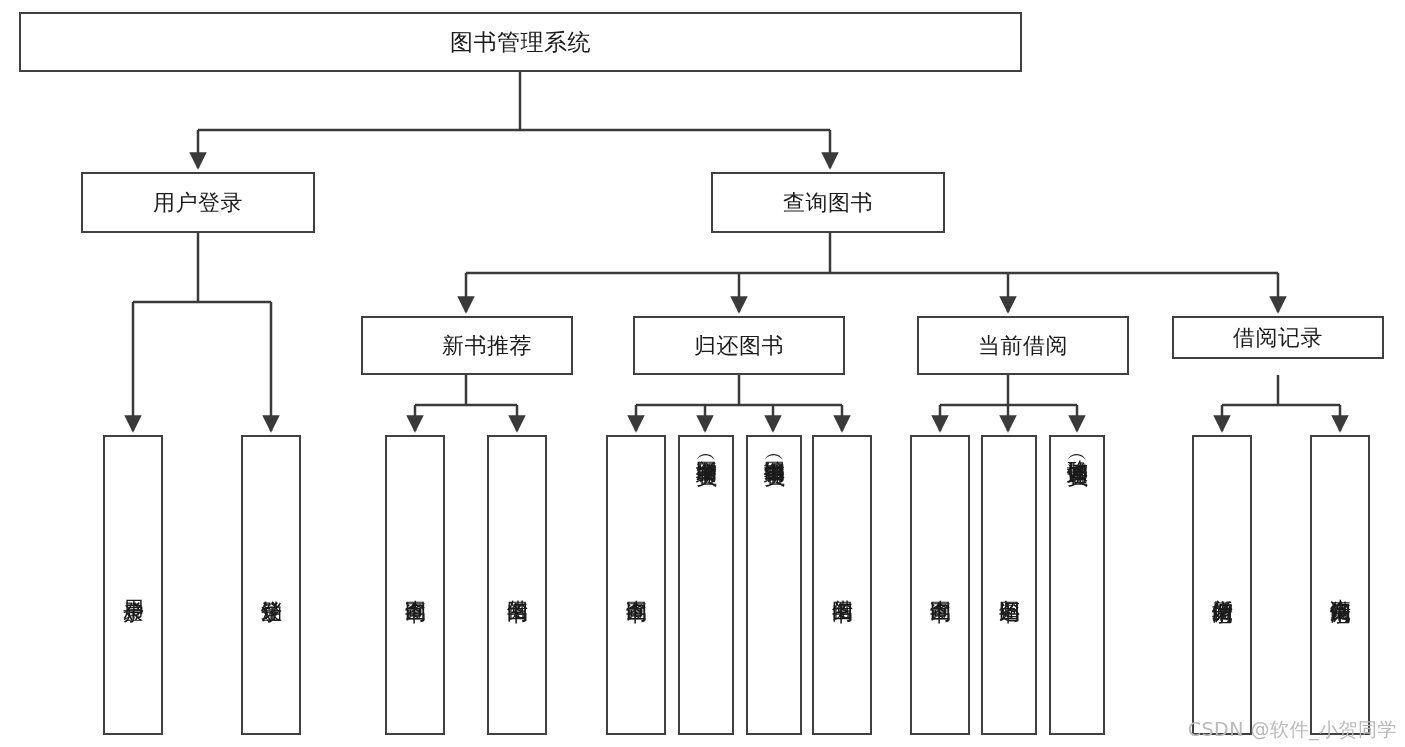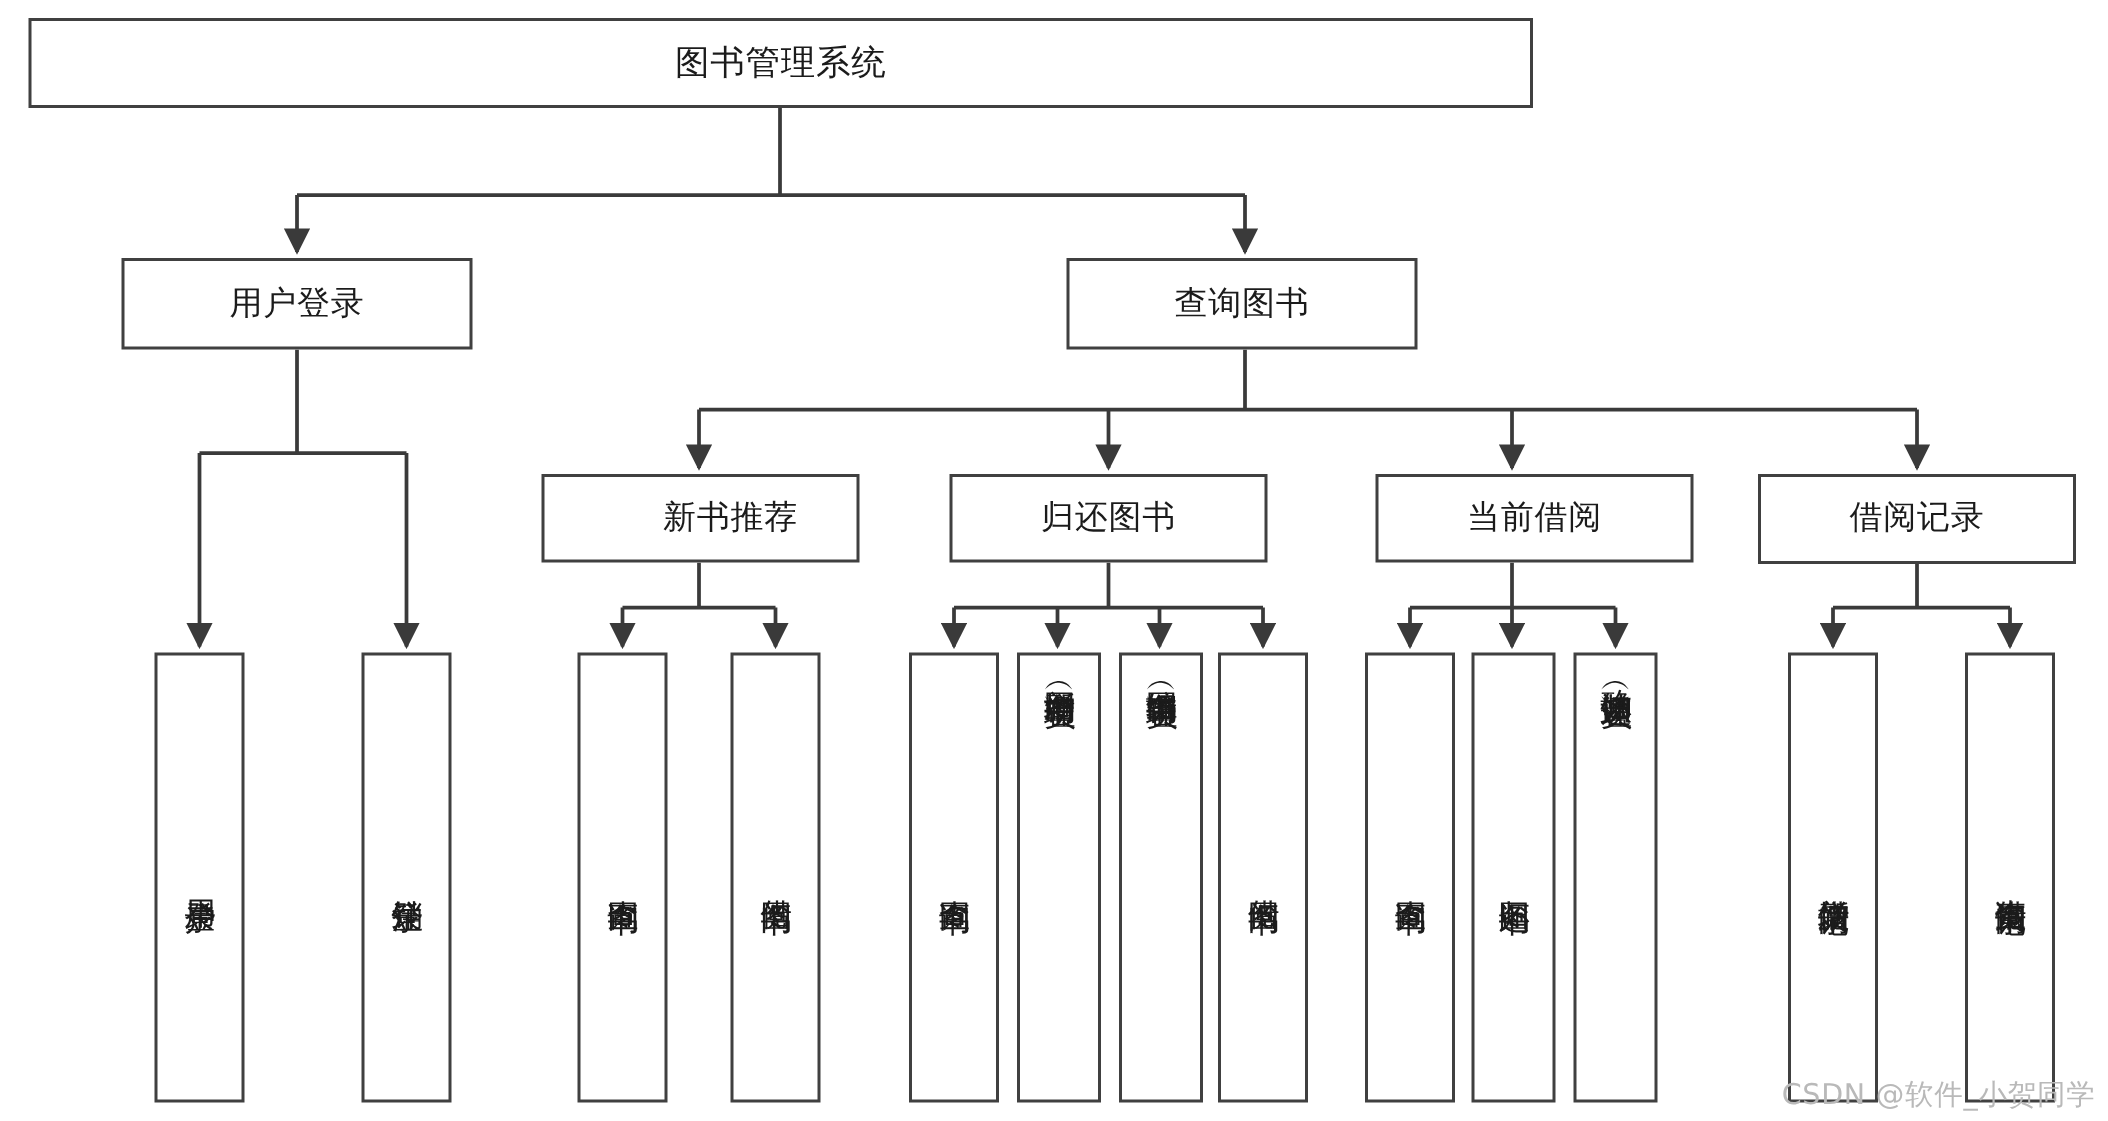--- a/index.html
+++ b/index.html
@@ -150,21 +150,21 @@
   </div>
 
   <div class="node branch" style="left:633px; top:316px; width:212px; height:59px;">
     <span class="node-label">归还图书</span>
   </div>
 
   <div class="node branch" style="left:902px; top:316px; width:212px; height:59px;margin-left:15px;">
     <span class="node-label">当前借阅</span>
   </div>
 
-  <div class="node branch" style="left:1172px; top:316px; width:212px; height:60px;">
+  <div class="node branch" style="left:1172px; top:316px; width:212px; height:43px;">
     <span class="node-label">借阅记录</span>
   </div>
 
   <div class="node leaf centered" style="left:103px; top:435px; width:60px; height:300px;">
     <span class="node-label">用户登录</span>
   </div>
 
   <div class="node leaf centered" style="left:241px; top:435px; width:60px; height:300px;">
     <span class="node-label">注销登录</span>
   </div>

